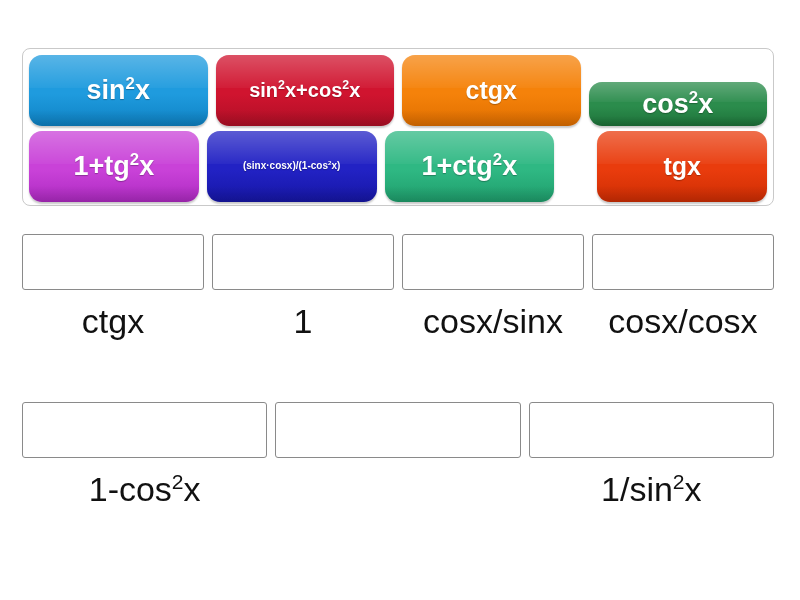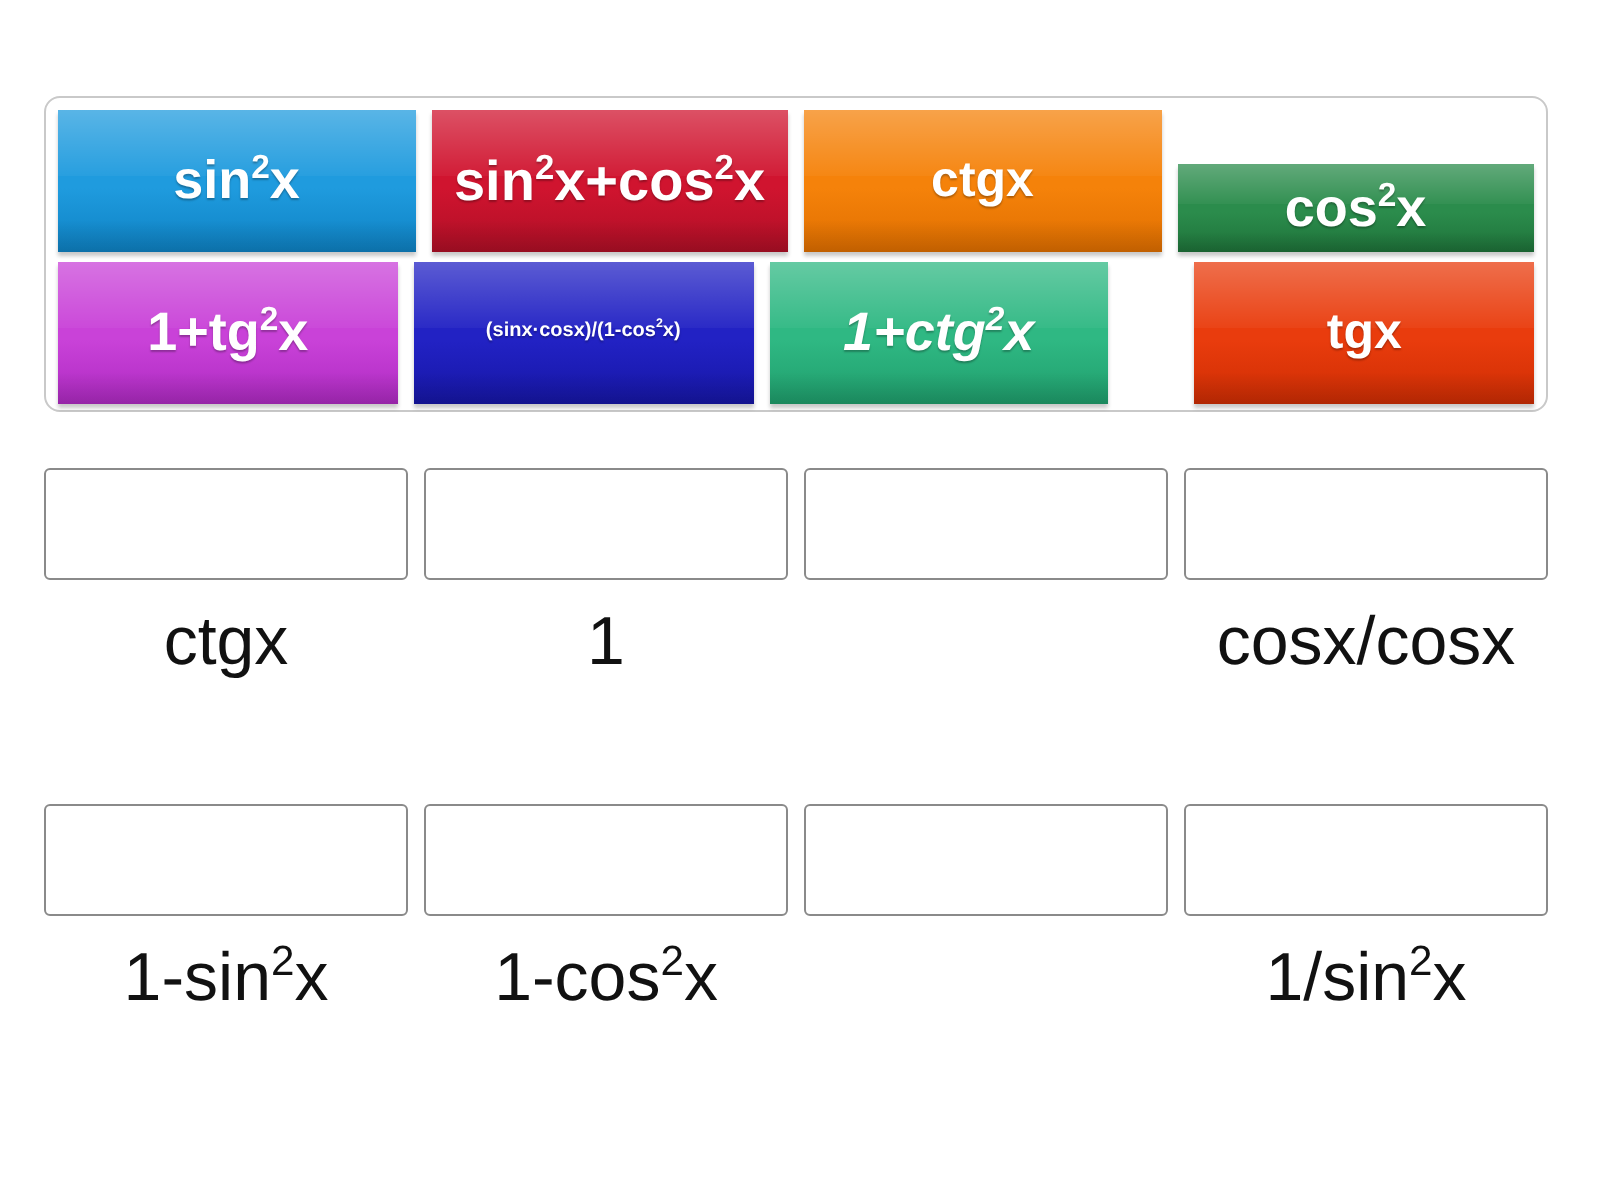--- a/index.html
+++ b/index.html
@@ -31,21 +31,21 @@
   .tile-row {
     display: flex;
     gap: 8px;
     height: 71px;
   }
   .tile-row + .tile-row {
     margin-top: 5px;
   }
   .tile {
     flex: 1 1 0;
-    border-radius: 0;
+    border-radius: 13px;
     position: relative;
     display: flex;
     align-items: center;
     justify-content: center;
     color: #ffffff;
     font-weight: bold;
     text-align: center;
     overflow: hidden;
     box-shadow: 0 2px 2px rgba(0,0,0,0.22);
     cursor: grab;
@@ -74,21 +74,21 @@
     position: absolute;
     left: 0; right: 0; bottom: 0;
     height: 22%;
     background: linear-gradient(to top, rgba(0,0,0,0.14), rgba(0,0,0,0));
     z-index: 1;
     pointer-events: none;
   }
 
   .fs-xl  { font-size: 27px; }
   .fs-lg  { font-size: 25px; }
-  .fs-md  { font-size: 28px; }
+  .fs-md  { font-size: 20px; }
   .fs-sm  { font-size: 10px; }
 
   sup {
     font-size: 0.62em;
     vertical-align: super;
     line-height: 0;
   }
 
   
   .answer-row {
@@ -142,52 +142,49 @@
       <span class="tile-label fs-xl">cos<sup>2</sup>x</span>
     </div>
   </div>
   <div class="tile-row">
     <div class="tile" style="background: linear-gradient(rgb(201, 66, 216) 0%, rgb(201, 66, 216) 55%, rgb(174, 42, 194) 100%);">
       <span class="tile-label fs-xl">1+tg<sup>2</sup>x</span>
     </div>
     <div class="tile" style="background: linear-gradient(rgb(34, 34, 196) 0%, rgb(34, 34, 196) 55%, rgb(22, 22, 166) 100%);">
       <span class="tile-label fs-sm">(sinx·cosx)/(1-cos<sup>2</sup>x)</span>
     </div>
-    <div class="tile" style="background: linear-gradient(rgb(47, 184, 131) 0%, rgb(47, 184, 131) 55%, rgb(31, 158, 108) 100%); font-style: italic;">
+    <div class="tile" style="background: linear-gradient(rgb(47, 184, 131) 0%, rgb(47, 184, 131) 55%, rgb(31, 158, 108) 100%);">
       <span class="tile-label fs-xl">1+ctg<sup>2</sup>x</span>
     </div>
     <div class="tile" style="background: linear-gradient(rgb(233, 60, 13) 0%, rgb(233, 60, 13) 55%, rgb(206, 45, 3) 100%); margin-left: 35px;">
       <span class="tile-label fs-lg">tgx</span>
     </div>
   </div>
 </div>
 
 <div class="answer-row row-1">
   <div class="answer-cell">
     <div class="dropzone"></div>
     <div class="answer-label">ctgx</div>
   </div>
   <div class="answer-cell">
     <div class="dropzone"></div>
     <div class="answer-label">1</div>
   </div>
   <div class="answer-cell">
     <div class="dropzone"></div>
+    <div class="answer-label">cosx/sinx</div>
   </div>
   <div class="answer-cell">
     <div class="dropzone"></div>
     <div class="answer-label">cosx/cosx</div>
   </div>
 </div>
 
 <div class="answer-row row-2">
-  <div class="answer-cell">
-    <div class="dropzone"></div>
-    <div class="answer-label">1-sin<sup>2</sup>x</div>
-  </div>
   <div class="answer-cell">
     <div class="dropzone"></div>
     <div class="answer-label">1-cos<sup>2</sup>x</div>
   </div>
   <div class="answer-cell">
     <div class="dropzone"></div>
   </div>
   <div class="answer-cell">
     <div class="dropzone"></div>
     <div class="answer-label">1/sin<sup>2</sup>x</div>

